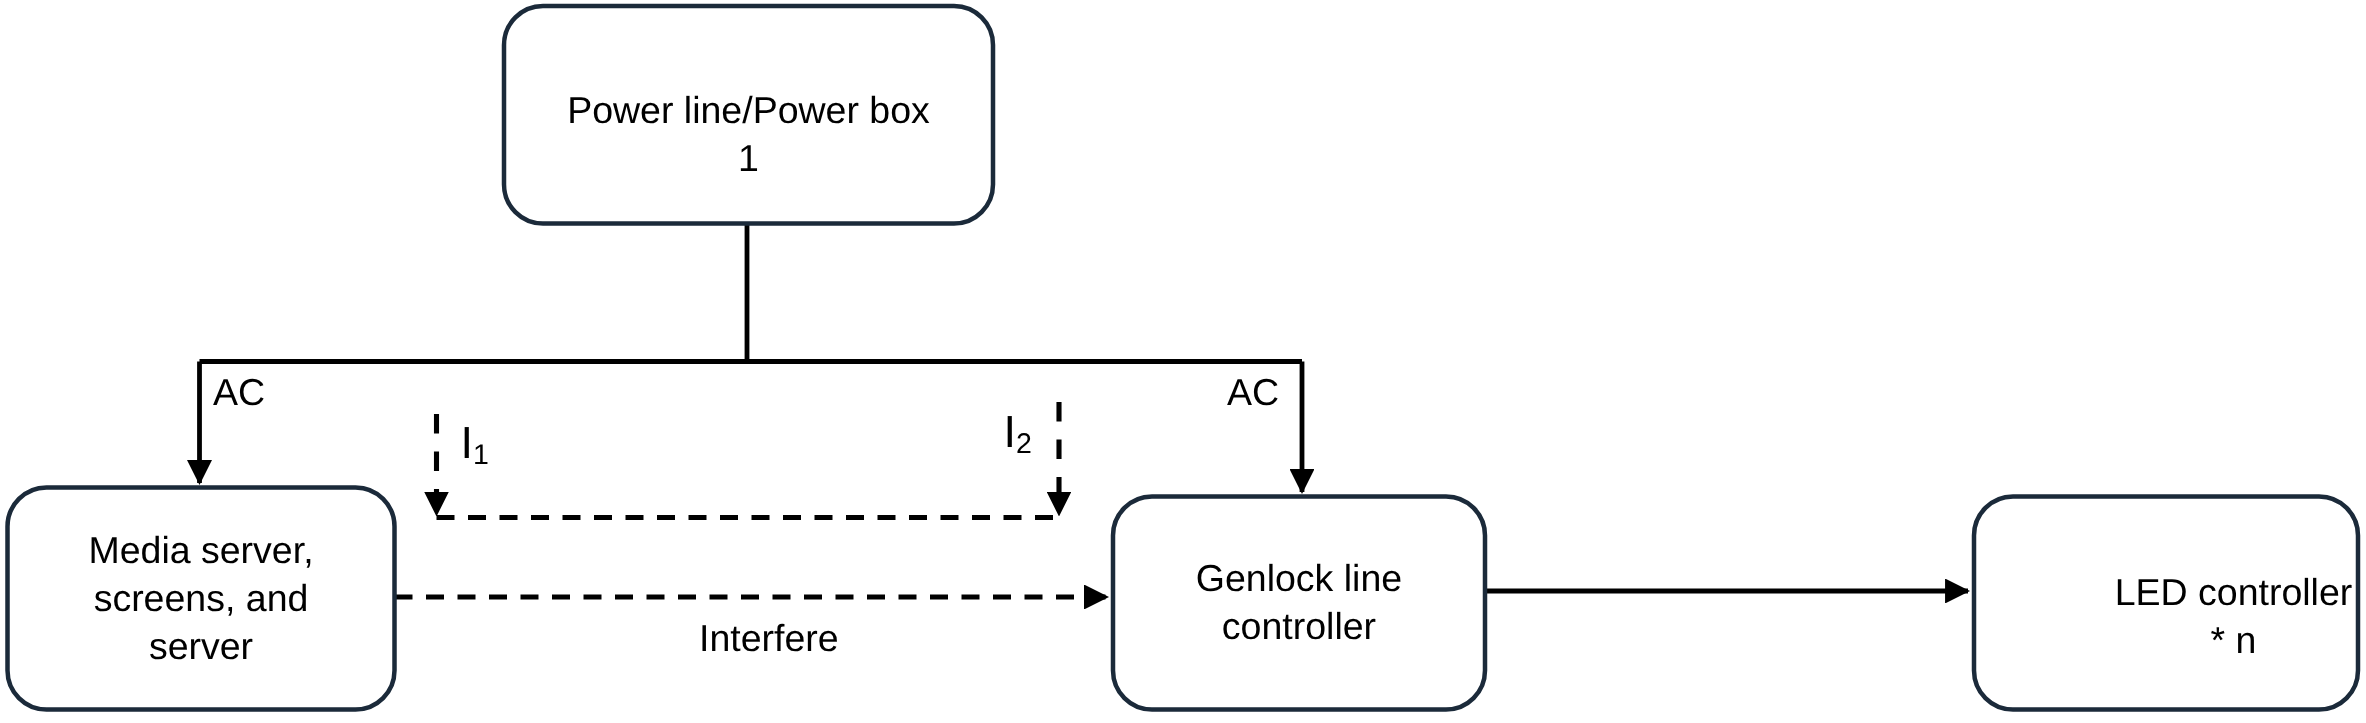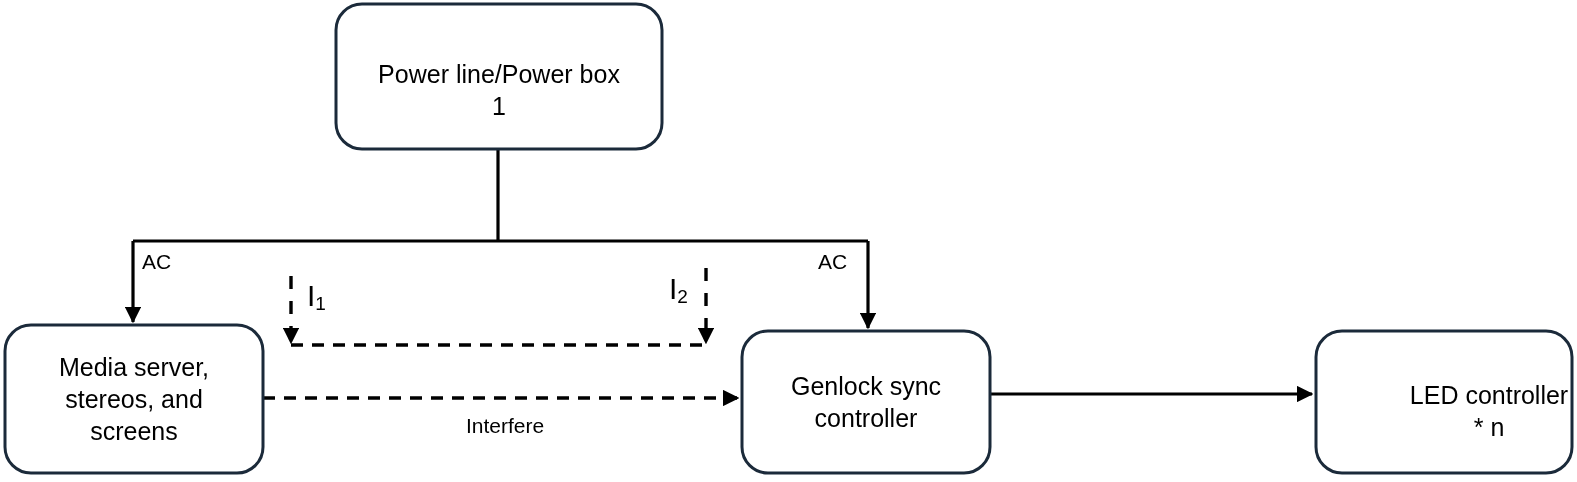--- a/index.html
+++ b/index.html
@@ -59,21 +59,21 @@
   .edge-dashed-short {
     stroke: #000000;
     stroke-width: 3.4;
     stroke-dasharray: 13 12;
     fill: none;
   }
   .edge-label {
     position: absolute;
     color: #000000;
     font-family: "Liberation Sans", sans-serif;
-    font-size: 21px;
+    font-size: 25px;
     line-height: 28px;
     white-space: pre;
   }
   .cur-label {
     position: absolute;
     color: #000000;
     font-family: "Liberation Sans", sans-serif;
     font-size: 30px;
     line-height: 30px;
     white-space: pre;
@@ -131,26 +131,26 @@
     <rect class="node-box" x="1316" y="331" width="256" height="142" rx="26" ry="26"></rect>
   </svg>
 
   <div class="node-label" style="left:336px; top:4px; width:326px; height:108px;margin-top:32px;">
     <span class="ln">Power line/Power box</span>
     <span class="ln">1</span>
   </div>
 
   <div class="node-label" style="left:5px; top:325px; width:258px; height:148px;">
     <span class="ln">Media server,</span>
-    <span class="ln">stereos, and</span>
-    <span class="ln">screens</span>
+    <span class="ln">screens, and</span>
+    <span class="ln">server</span>
   </div>
 
   <div class="node-label" style="left:742px; top:331px; width:248px; height:142px;">
-    <span class="ln">Genlock sync</span>
+    <span class="ln">Genlock line</span>
     <span class="ln">controller</span>
   </div>
 
   <div class="node-label" style="left:1316px; top:331px; width:256px; height:160px;margin-left:45px;">
     <span class="ln">LED controller</span>
     <span class="ln">* n</span>
   </div>
 
   <div class="edge-label" style="left:142px; top:248px;">AC</div>
 

